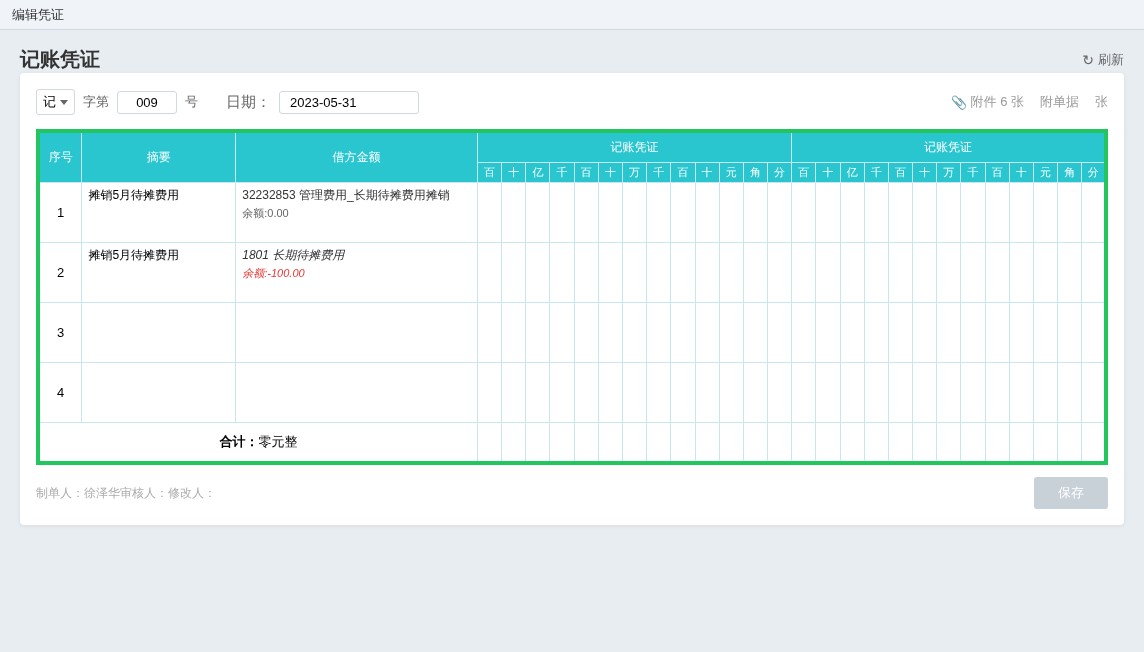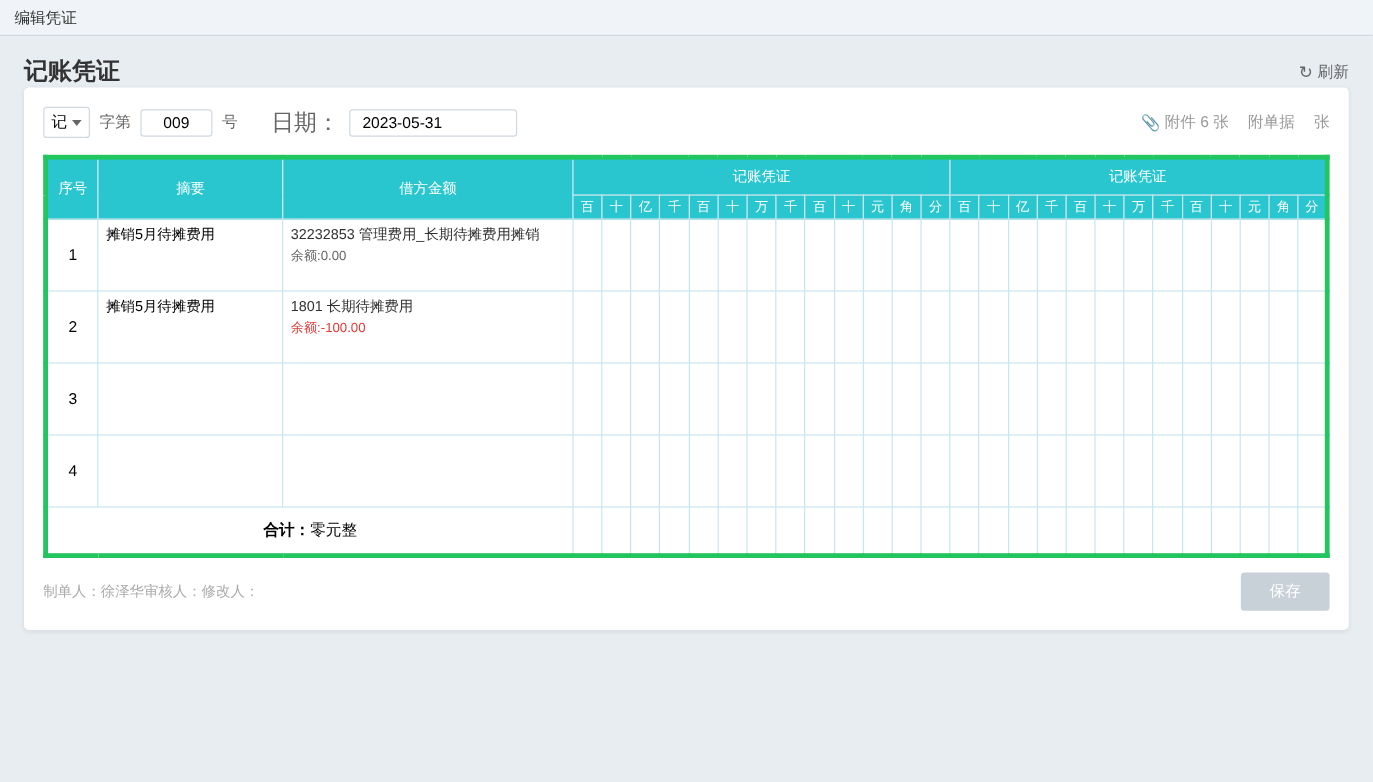--- a/index.html
+++ b/index.html
@@ -94,21 +94,21 @@
       background: #fff;
     }
 
     .hao-label {
       color: #666;
       font-size: 13px;
     }
 
     .date-label {
       color: #666;
-      font-size: 19px;
+      font-size: 15px;
       margin-left: 20px;
     }
 
     .date-input {
       border: 1px solid #d0d8e0;
       border-radius: 3px;
       padding: 3px 10px;
       width: 140px;
       font-size: 13px;
       background: #fff;
@@ -364,21 +364,21 @@
             <td class="digit-col" style="padding: 0px; height: 60px;"></td>
             <td class="digit-col" style="padding: 0px; height: 60px;"></td>
             <td class="digit-col" style="padding: 0px; height: 60px;"></td>
             <td class="digit-col" style="padding: 0px; height: 60px;"></td>
             <td class="digit-col" style="padding: 0px; height: 60px;"></td>
             <td class="digit-col" style="padding: 0px; height: 60px;"></td>
           </tr>
           <tr class="data-row">
             <td class="seq-cell">2</td>
             <td class="text-left" style="font-size: 12px; padding: 4px 6px;">摊销5月待摊费用</td>
-            <td class="text-left" style="padding: 4px 6px;">
+            <td class="text-left" style="padding: 4px 6px; font-style: italic;">
               <div class="account-code">1801 长期待摊费用</div>
               <div class="balance-text balance-negative">余额:-100.00</div>
             </td>
             <td class="digit-col" style="padding: 0px; height: 60px;"></td>
             <td class="digit-col" style="padding: 0px; height: 60px;"></td>
             <td class="digit-col" style="padding: 0px; height: 60px;"></td>
             <td class="digit-col" style="padding: 0px; height: 60px;"></td>
             <td class="digit-col" style="padding: 0px; height: 60px;"></td>
             <td class="digit-col" style="padding: 0px; height: 60px;"></td>
             <td class="digit-col" style="padding: 0px; height: 60px;"></td>

